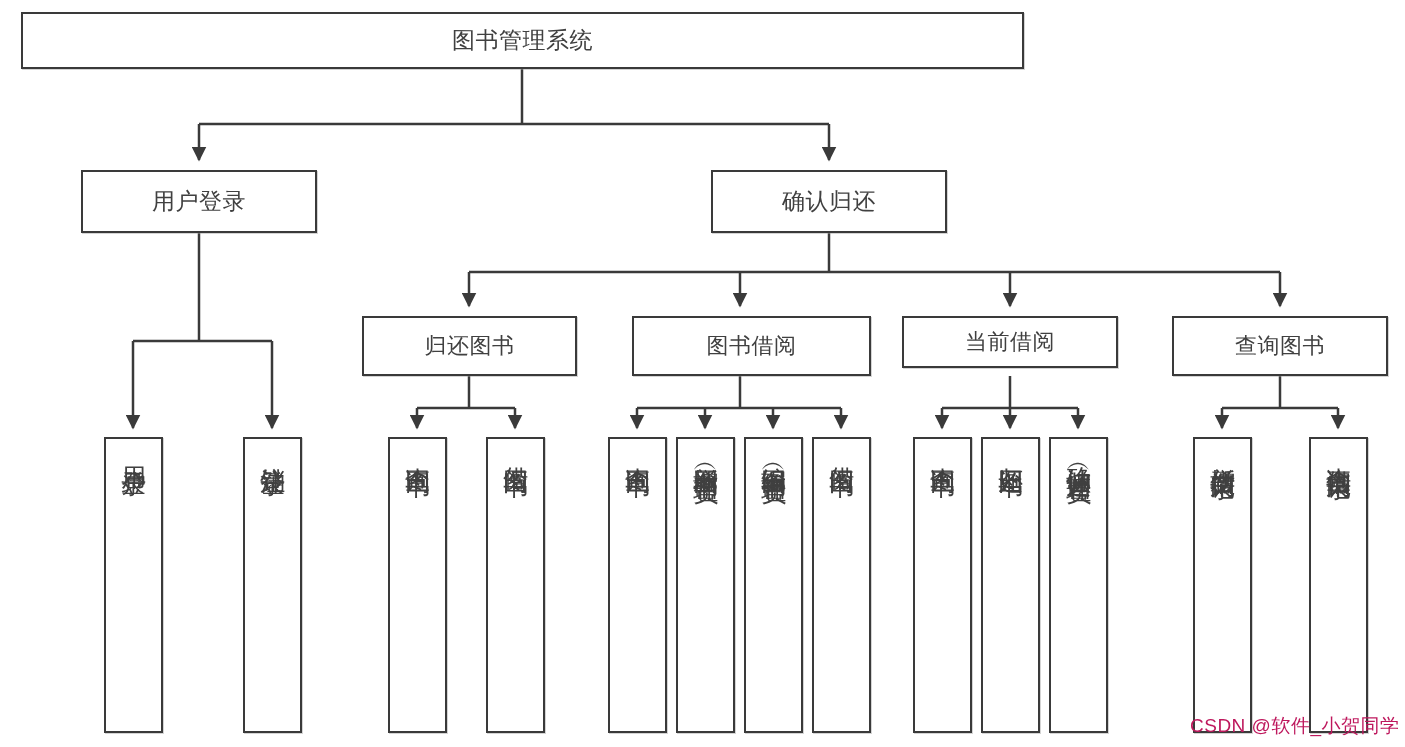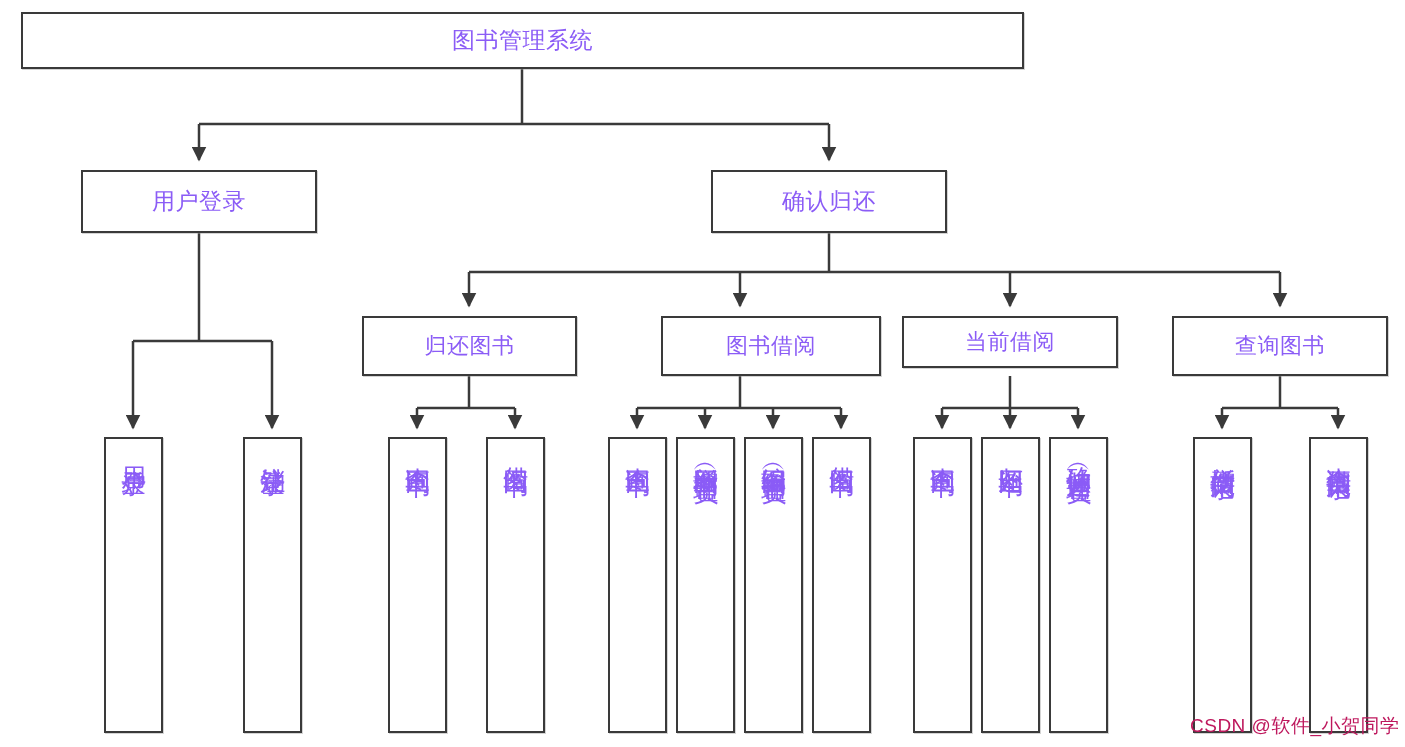--- a/index.html
+++ b/index.html
@@ -26,21 +26,21 @@
     pointer-events: none;
   }
   .node {
     position: absolute;
     box-sizing: border-box;
     border: 2px solid #3a3a3a;
     background: #ffffff;
     display: flex;
     align-items: center;
     justify-content: center;
-    color: #8b5cf6;
+    color: #404040;
     box-shadow: 1px 1px 0 rgba(160,160,160,0.45);
   }
   .node .label {
     display: block;
     text-align: center;
     letter-spacing: 0.5px;
   }
   
   .node.root { font-size: 23px; }
   
@@ -133,21 +133,21 @@
   </div>
 
   <div class="node lvl1" style="left:711px; top:170px; width:236px; height:63px;">
     <span class="label">确认归还</span>
   </div>
 
   <div class="node lvl2" style="left:362px; top:316px; width:215px; height:60px;">
     <span class="label">归还图书</span>
   </div>
 
-  <div class="node lvl2" style="left:632px; top:316px; width:220px; height:60px;margin-left:29px;">
+  <div class="node lvl2" style="left:632px; top:316px; width:239px; height:60px;">
     <span class="label">图书借阅</span>
   </div>
 
   <div class="node lvl2" style="left:902px; top:316px; width:216px; height:52px;">
     <span class="label">当前借阅</span>
   </div>
 
   <div class="node lvl2" style="left:1172px; top:316px; width:216px; height:60px;">
     <span class="label">查询图书</span>
   </div>

